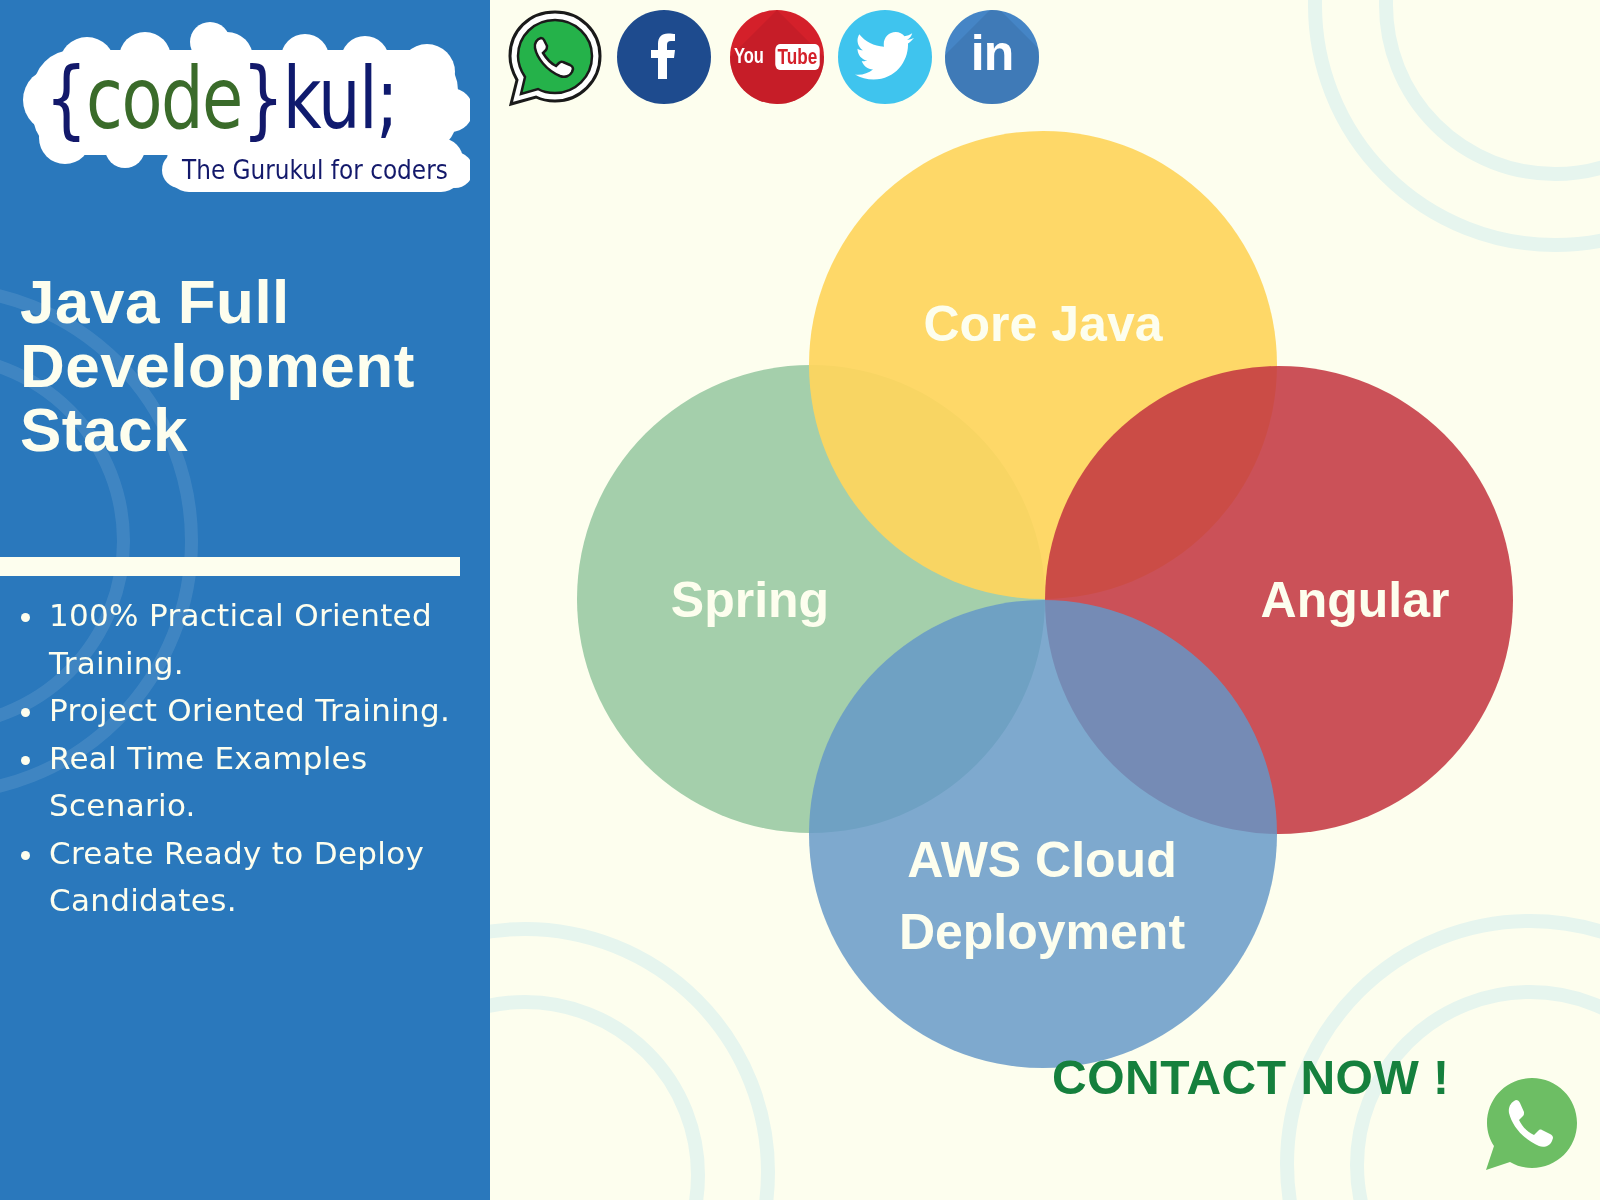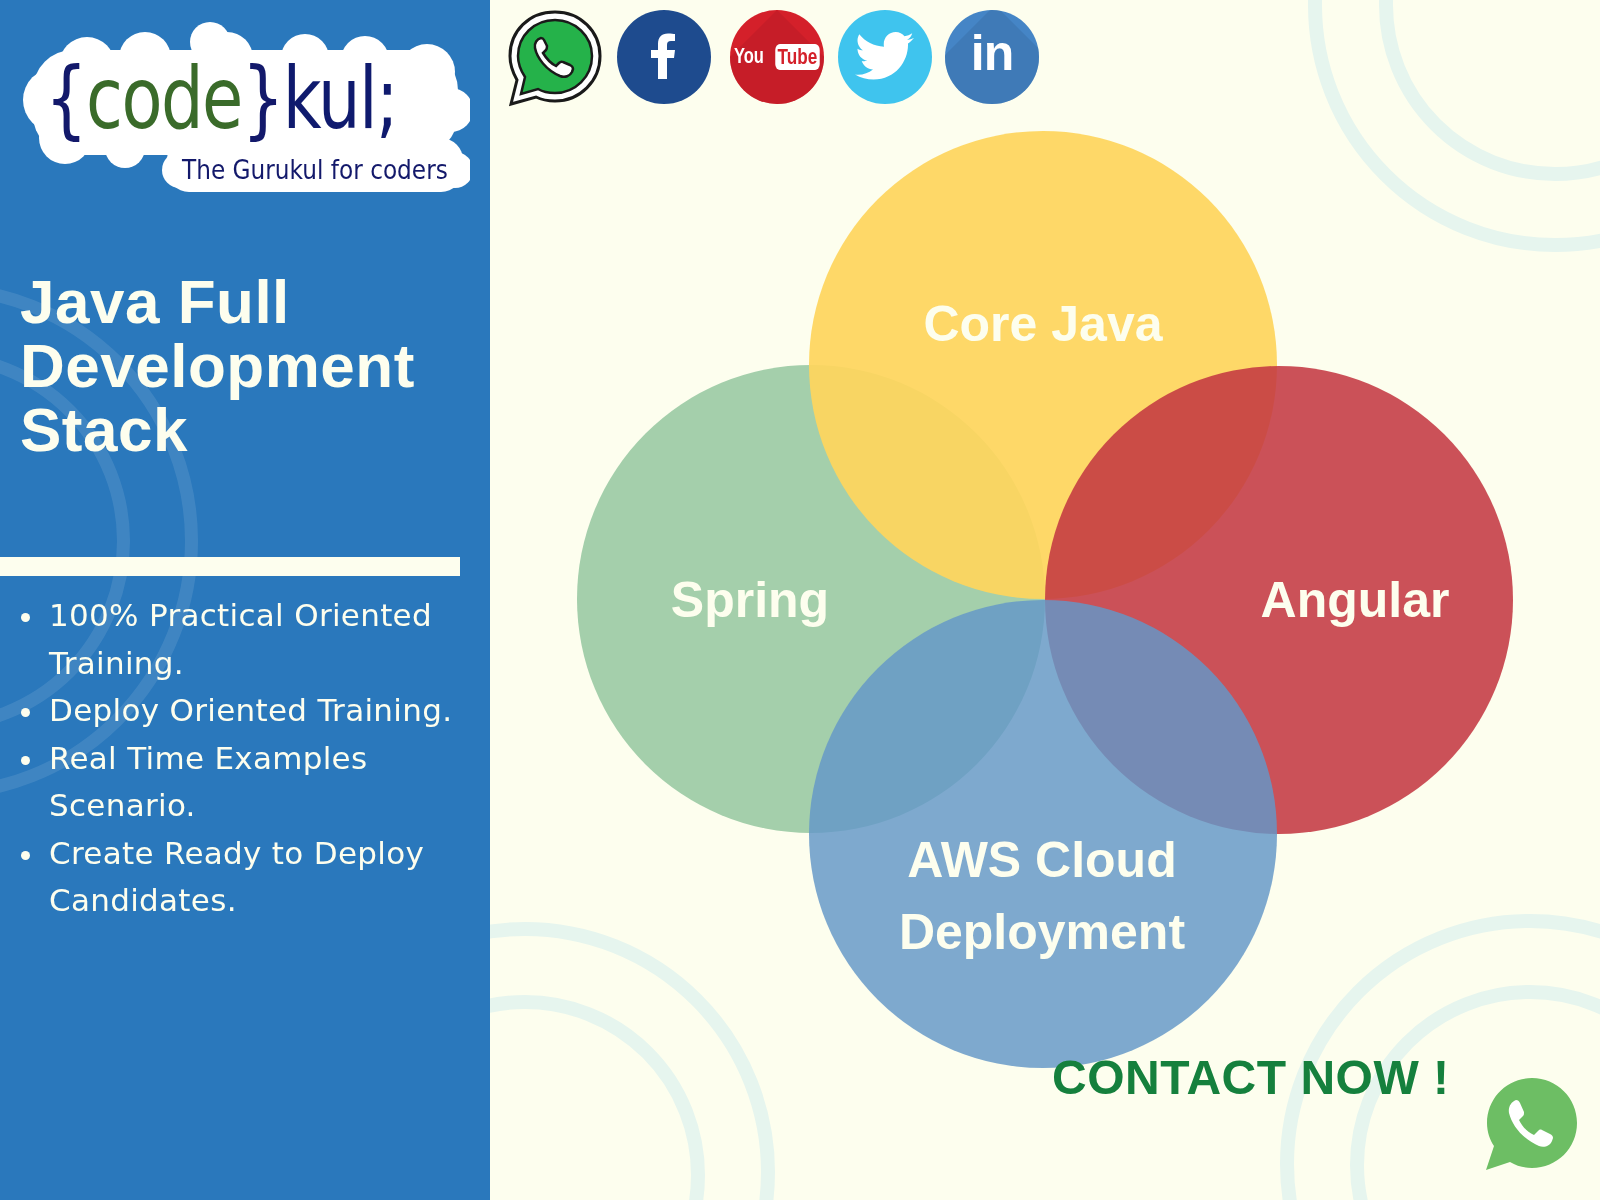--- a/index.html
+++ b/index.html
@@ -146,21 +146,21 @@
     <h1 class="course-title">
       <div>Java Full</div>
       <div>Development</div>
       <div>Stack</div>
     </h1>
 
     <div class="divider"></div>
 
     <ul class="features">
       <li>100% Practical Oriented Training.</li>
-      <li>Deploy Oriented Training.</li>
+      <li>Project Oriented Training.</li>
       <li>Real Time Examples Scenario.</li>
       <li>Create Ready to Deploy Candidates.</li>
     </ul>
   </aside>
 
   <div>
 
     <div style="position:absolute; left:505px; top:8px; width:100px; height:100px; cursor:pointer;">
       <svg width="100" height="100" viewBox="0 0 100 100">
         <path d="M50 4 C24 4 5 23 5 48 C5 57 8 65 12 72 L6 96 L31 89 C37 92 43 93 50 93 C75 93 95 73 95 48 C95 23 75 4 50 4 Z" fill="#ffffff" stroke="#1a1a1a" stroke-width="3"></path>

